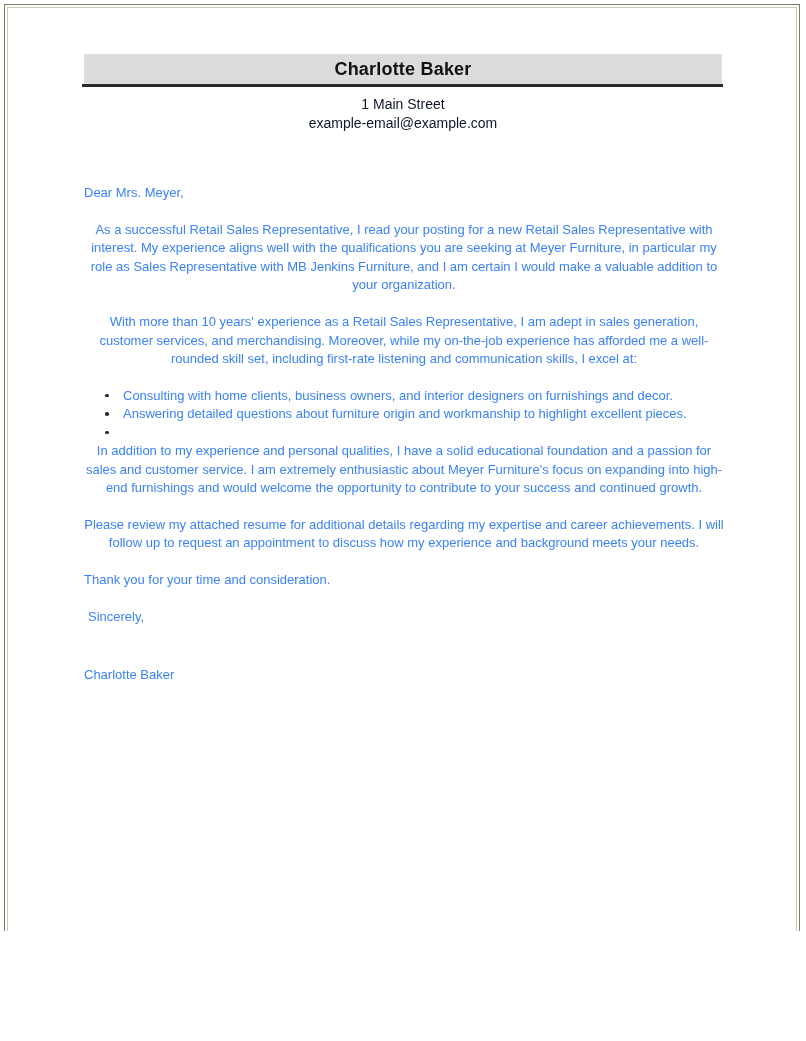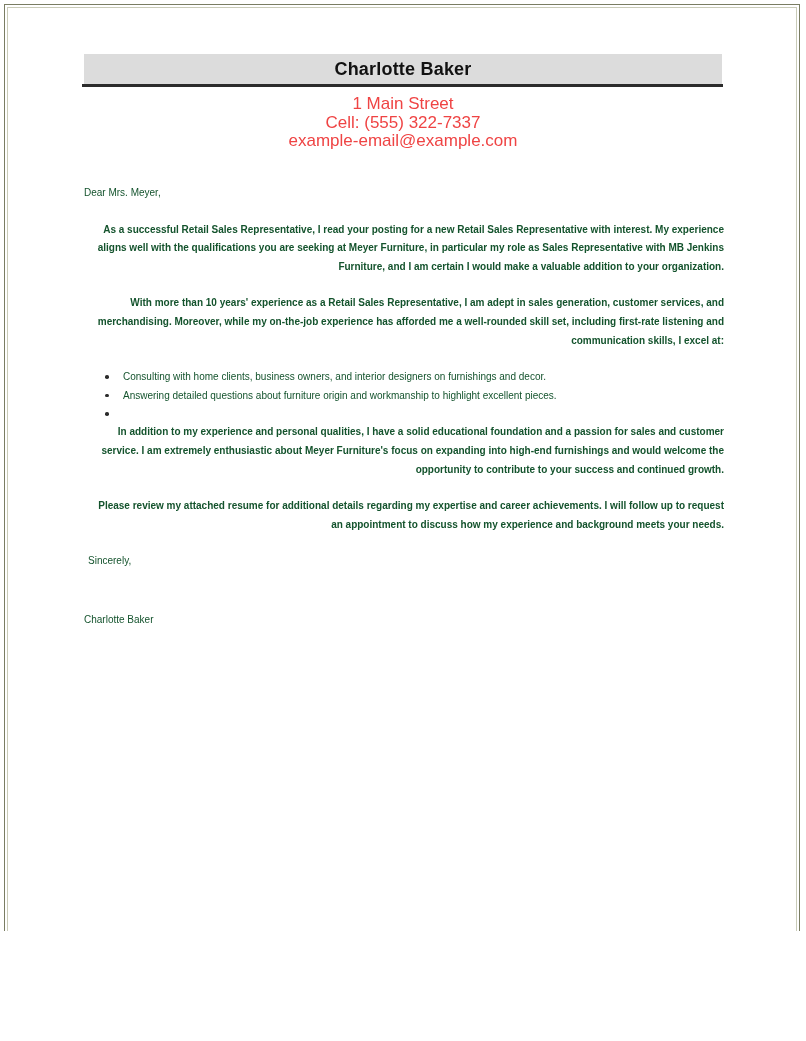--- a/index.html
+++ b/index.html
@@ -65,41 +65,40 @@
     height: 3px;
     background: #2b2b2b;
   }
 
   .contact-block {
     position: absolute;
     left: 84px;
     top: 95px;
     width: 638px;
     text-align: center;
-    color: #ef4444;
-    font-size: 17px;
+    color: #0f172a;
+    font-size: 14px;
     line-height: 18.5px;
   }
   .contact-line { display: block; white-space: nowrap; }
 
   
   .body-block {
     position: absolute;
     left: 84px;
     top: 184px;
     width: 640px;
-    color: #14532d;
-    font-size: 10px;
+    color: #3b82f6;
+    font-size: 13px;
     line-height: 18.6px;
   }
   .salutation { margin: 0 0 18px 0; }
   .para {
     margin: 0 0 18px 0;
-    text-align: right;
-    font-weight: bold;
+    text-align: center;
   }
   .para:last-child { margin-bottom: 0; }
 
   ul.skill-list {
     list-style: none;
     margin: 0 0 18px 0;
     padding: 0;
   }
   ul.skill-list li {
     position: relative;
@@ -130,21 +129,20 @@
   <div class="page-frame"></div>
   <div class="page-frame-inner"></div>
 
   <div class="name-banner">
     <div class="name-banner-title">Charlotte Baker</div>
   </div>
   <div class="header-rule"></div>
 
   <div class="contact-block">
     <span class="contact-line">1 Main Street</span>
-    <span class="contact-line">Cell: (555) 322-7337</span>
     <span class="contact-line">example-email@example.com</span>
   </div>
 
   <div class="body-block">
 
     <p class="salutation">Dear Mrs. Meyer,</p>
 
     <p class="para">As a successful Retail Sales Representative, I read your posting for a new Retail Sales Representative with interest. My experience aligns well with the qualifications you are seeking at Meyer Furniture, in particular my role as Sales Representative with MB Jenkins Furniture, and I am certain I would make a valuable addition to your organization.</p>
 
     <p class="para">With more than 10 years' experience as a Retail Sales Representative, I am adept in sales generation, customer services, and merchandising. Moreover, while my on-the-job experience has afforded me a well-rounded skill set, including first-rate listening and communication skills, I excel at:</p>
@@ -160,20 +158,21 @@
       </li>
       <li>
         <span class="bullet-dot"></span>
       </li>
     </ul>
 
     <p class="para">In addition to my experience and personal qualities, I have a solid educational foundation and a passion for sales and customer service. I am extremely enthusiastic about Meyer Furniture's focus on expanding into high-end furnishings and would welcome the opportunity to contribute to your success and continued growth.</p>
 
     <p class="para">Please review my attached resume for additional details regarding my expertise and career achievements. I will follow up to request an appointment to discuss how my experience and background meets your needs.</p>
 
+    <p class="closing-line">Thank you for your time and consideration.</p>
 
     <p class="signoff">Sincerely,</p>
 
     <div class="signature-gap"></div>
 
     <p class="signature-name">Charlotte Baker</p>
   </div>
 
 </div>
 

